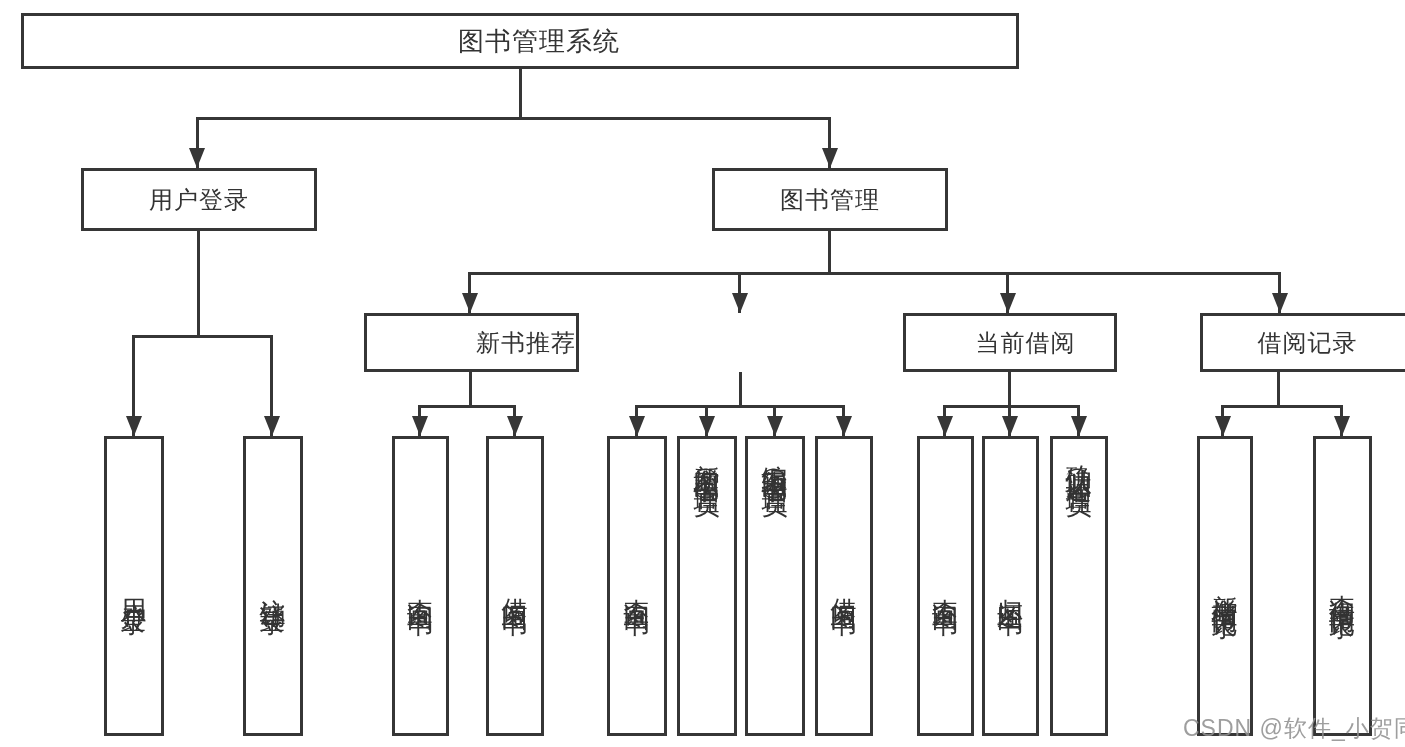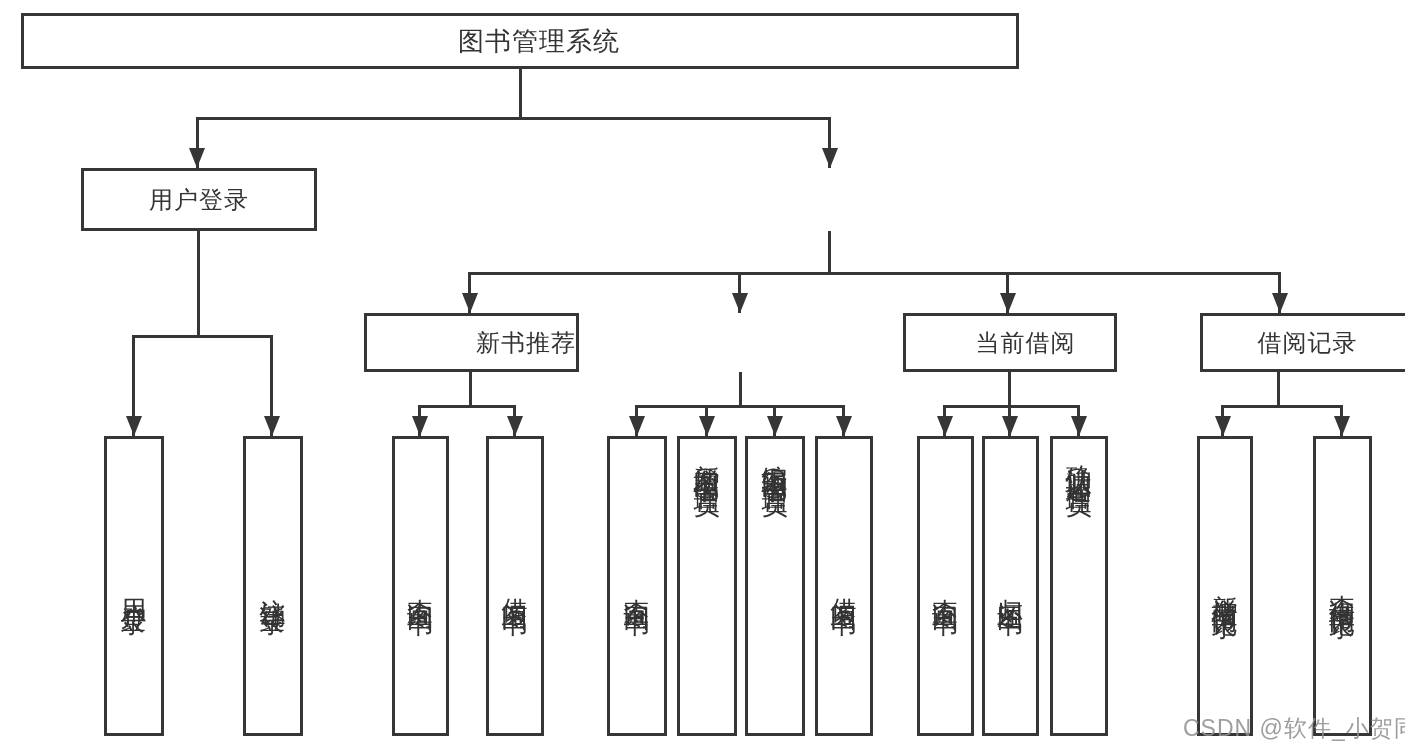--- a/index.html
+++ b/index.html
@@ -43,20 +43,23 @@
 
   <div class="vline" style="left:519px; top:69px; height:48px;"></div>
   <div class="hline" style="left:197px; top:117px; width:634px;"></div>
   <div class="vline" style="left:196px; top:117px; height:51px;"></div>
   <div class="ah" style="left:189px; top:148px;"></div>
   <div class="vline" style="left:828px; top:117px; height:51px;"></div>
   <div class="ah" style="left:822px; top:148px;"></div>
 
   <div class="box hbox" style="left:81px; top:168px; width:236px; height:63px;">
     <span>用户登录</span>
+  </div>
+  <div class="box hbox" style="left:712px; top:168px; width:236px; height:63px;">
+    <span>图书管理</span>
   </div>
 
   <div class="vline" style="left:197px; top:231px; height:104px;"></div>
   <div class="hline" style="left:134px; top:335px; width:139px;"></div>
   <div class="vline" style="left:132px; top:335px; height:101px;"></div>
   <div class="ah" style="left:126px; top:416px;"></div>
   <div class="vline" style="left:270px; top:335px; height:101px;"></div>
   <div class="ah" style="left:264px; top:416px;"></div>
 
   <div class="box vbox" style="left:104px; top:436px; width:60px; height:300px;">

